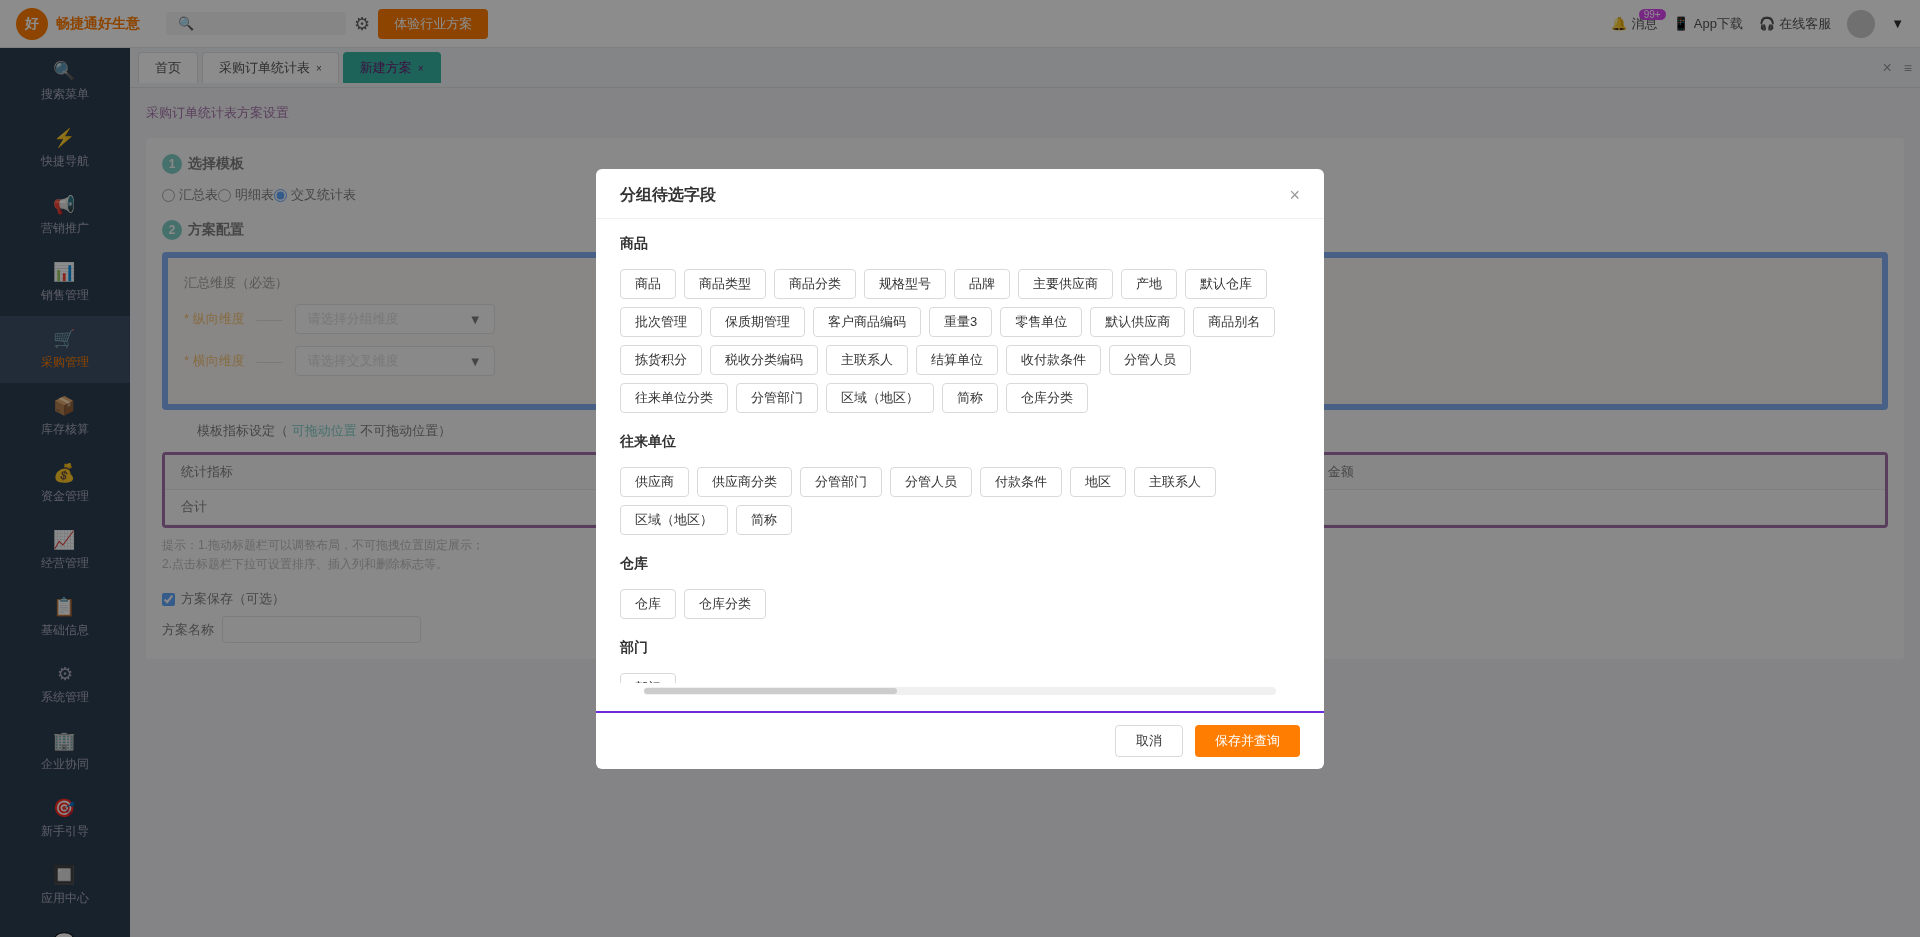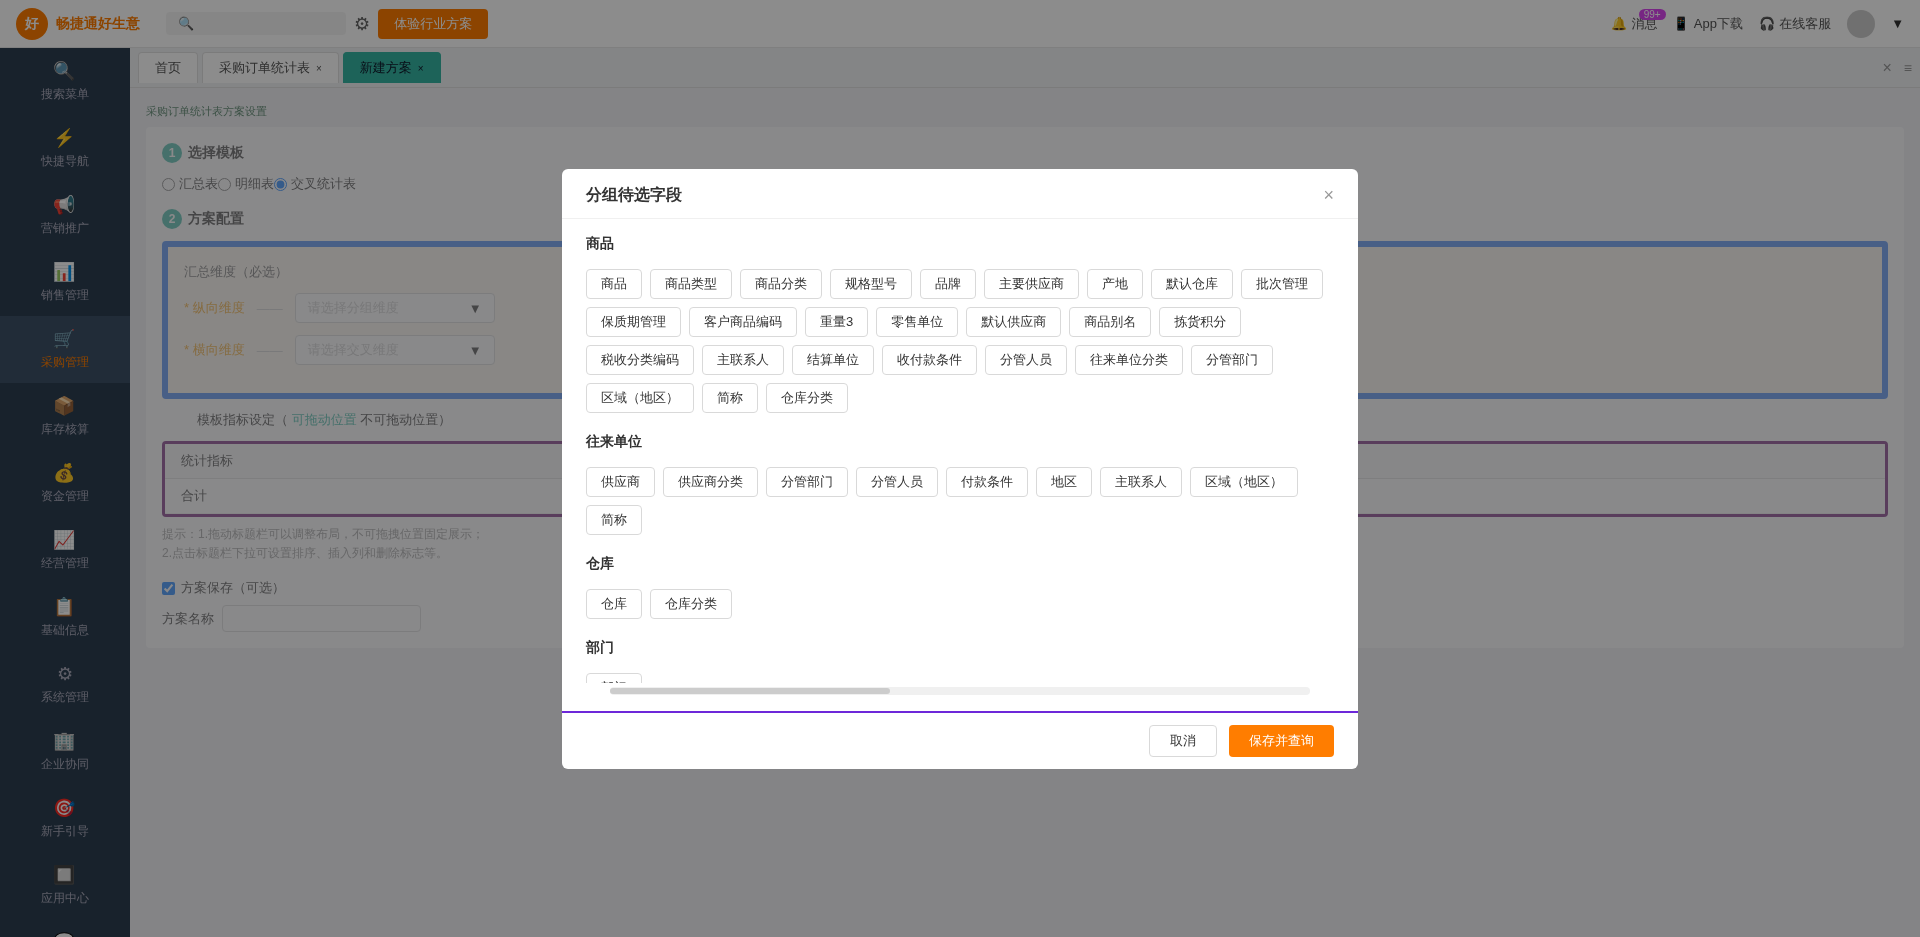--- a/index.html
+++ b/index.html
@@ -21,33 +21,33 @@
 
     
     .sidebar { position: fixed; top: 48px; left: 0; bottom: 0; width: 130px; background: #2c3e50; display: flex; flex-direction: column; z-index: 90; }
     .sidebar-item { display: flex; flex-direction: column; align-items: center; padding: 12px 0; cursor: pointer; color: #aab; font-size: 12px; gap: 4px; }
     .sidebar-item.active { background: #3d5166; color: #ff7d00; }
     .sidebar-icon { font-size: 18px; }
 
     
     .tabs-bar { position: fixed; top: 48px; left: 130px; right: 0; height: 40px; background: #f0f2f5; display: flex; align-items: center; padding: 0 8px; gap: 4px; z-index: 80; border-bottom: 1px solid #e0e0e0; }
     .tab { display: flex; align-items: center; gap: 6px; padding: 6px 16px; background: #fff; border-radius: 4px 4px 0 0; cursor: pointer; font-size: 13px; color: #555; border: 1px solid #e0e0e0; border-bottom: none; }
-    .tab.active { background: #36b5a2; color: #0f172a; border-color: #36b5a2; }
+    .tab.active { background: #36b5a2; color: #701a75; border-color: #36b5a2; }
     .tab-close { font-size: 10px; cursor: pointer; }
 
     
     .main { position: fixed; top: 88px; left: 130px; right: 0; bottom: 0; overflow-y: auto; padding: 16px; background: #f0f2f5; }
-    .page-title { font-size: 11px; color: #14532d; margin-bottom: 8px; }
+    .page-title { font-size: 13px; color: #701a75; margin-bottom: 16px; }
     .scheme-config { background: #fff; border-radius: 4px; padding: 16px; }
 
     
     .overlay { position: fixed; top: 0; left: 0; right: 0; bottom: 0; background: rgba(0,0,0,0.45); z-index: 200; display: flex; align-items: center; justify-content: center; }
 
     
-    .dialog { background: #fff; border-radius: 6px; width: 796px; max-height: 600px; display: flex; flex-direction: column; position: relative; justify-content: space-between; }
+    .dialog { background: #fff; border-radius: 6px; width: 728px; max-height: 600px; display: flex; flex-direction: column; position: relative; justify-content: space-between; }
     .dialog-header { display: flex; align-items: center; justify-content: space-between; padding: 16px 24px 12px; border-bottom: 1px solid #f0f0f0; }
     .dialog-title { font-size: 16px; font-weight: 600; color: #333; }
     .dialog-close { cursor: pointer; font-size: 18px; color: #999; border: none; background: none; }
     .dialog-body { flex: 1; overflow-y: auto; padding: 16px 24px; }
     .dialog-footer { padding: 12px 24px; display: flex; justify-content: flex-end; gap: 12px; border-top: 2px solid #6d28d9; }
 
     
     .field-group { margin-bottom: 20px; }
     .field-group-title { font-size: 14px; font-weight: 600; color: #333; margin-bottom: 12px; padding-bottom: 4px; }
     .field-tags { display: flex; flex-wrap: wrap; gap: 8px; }

